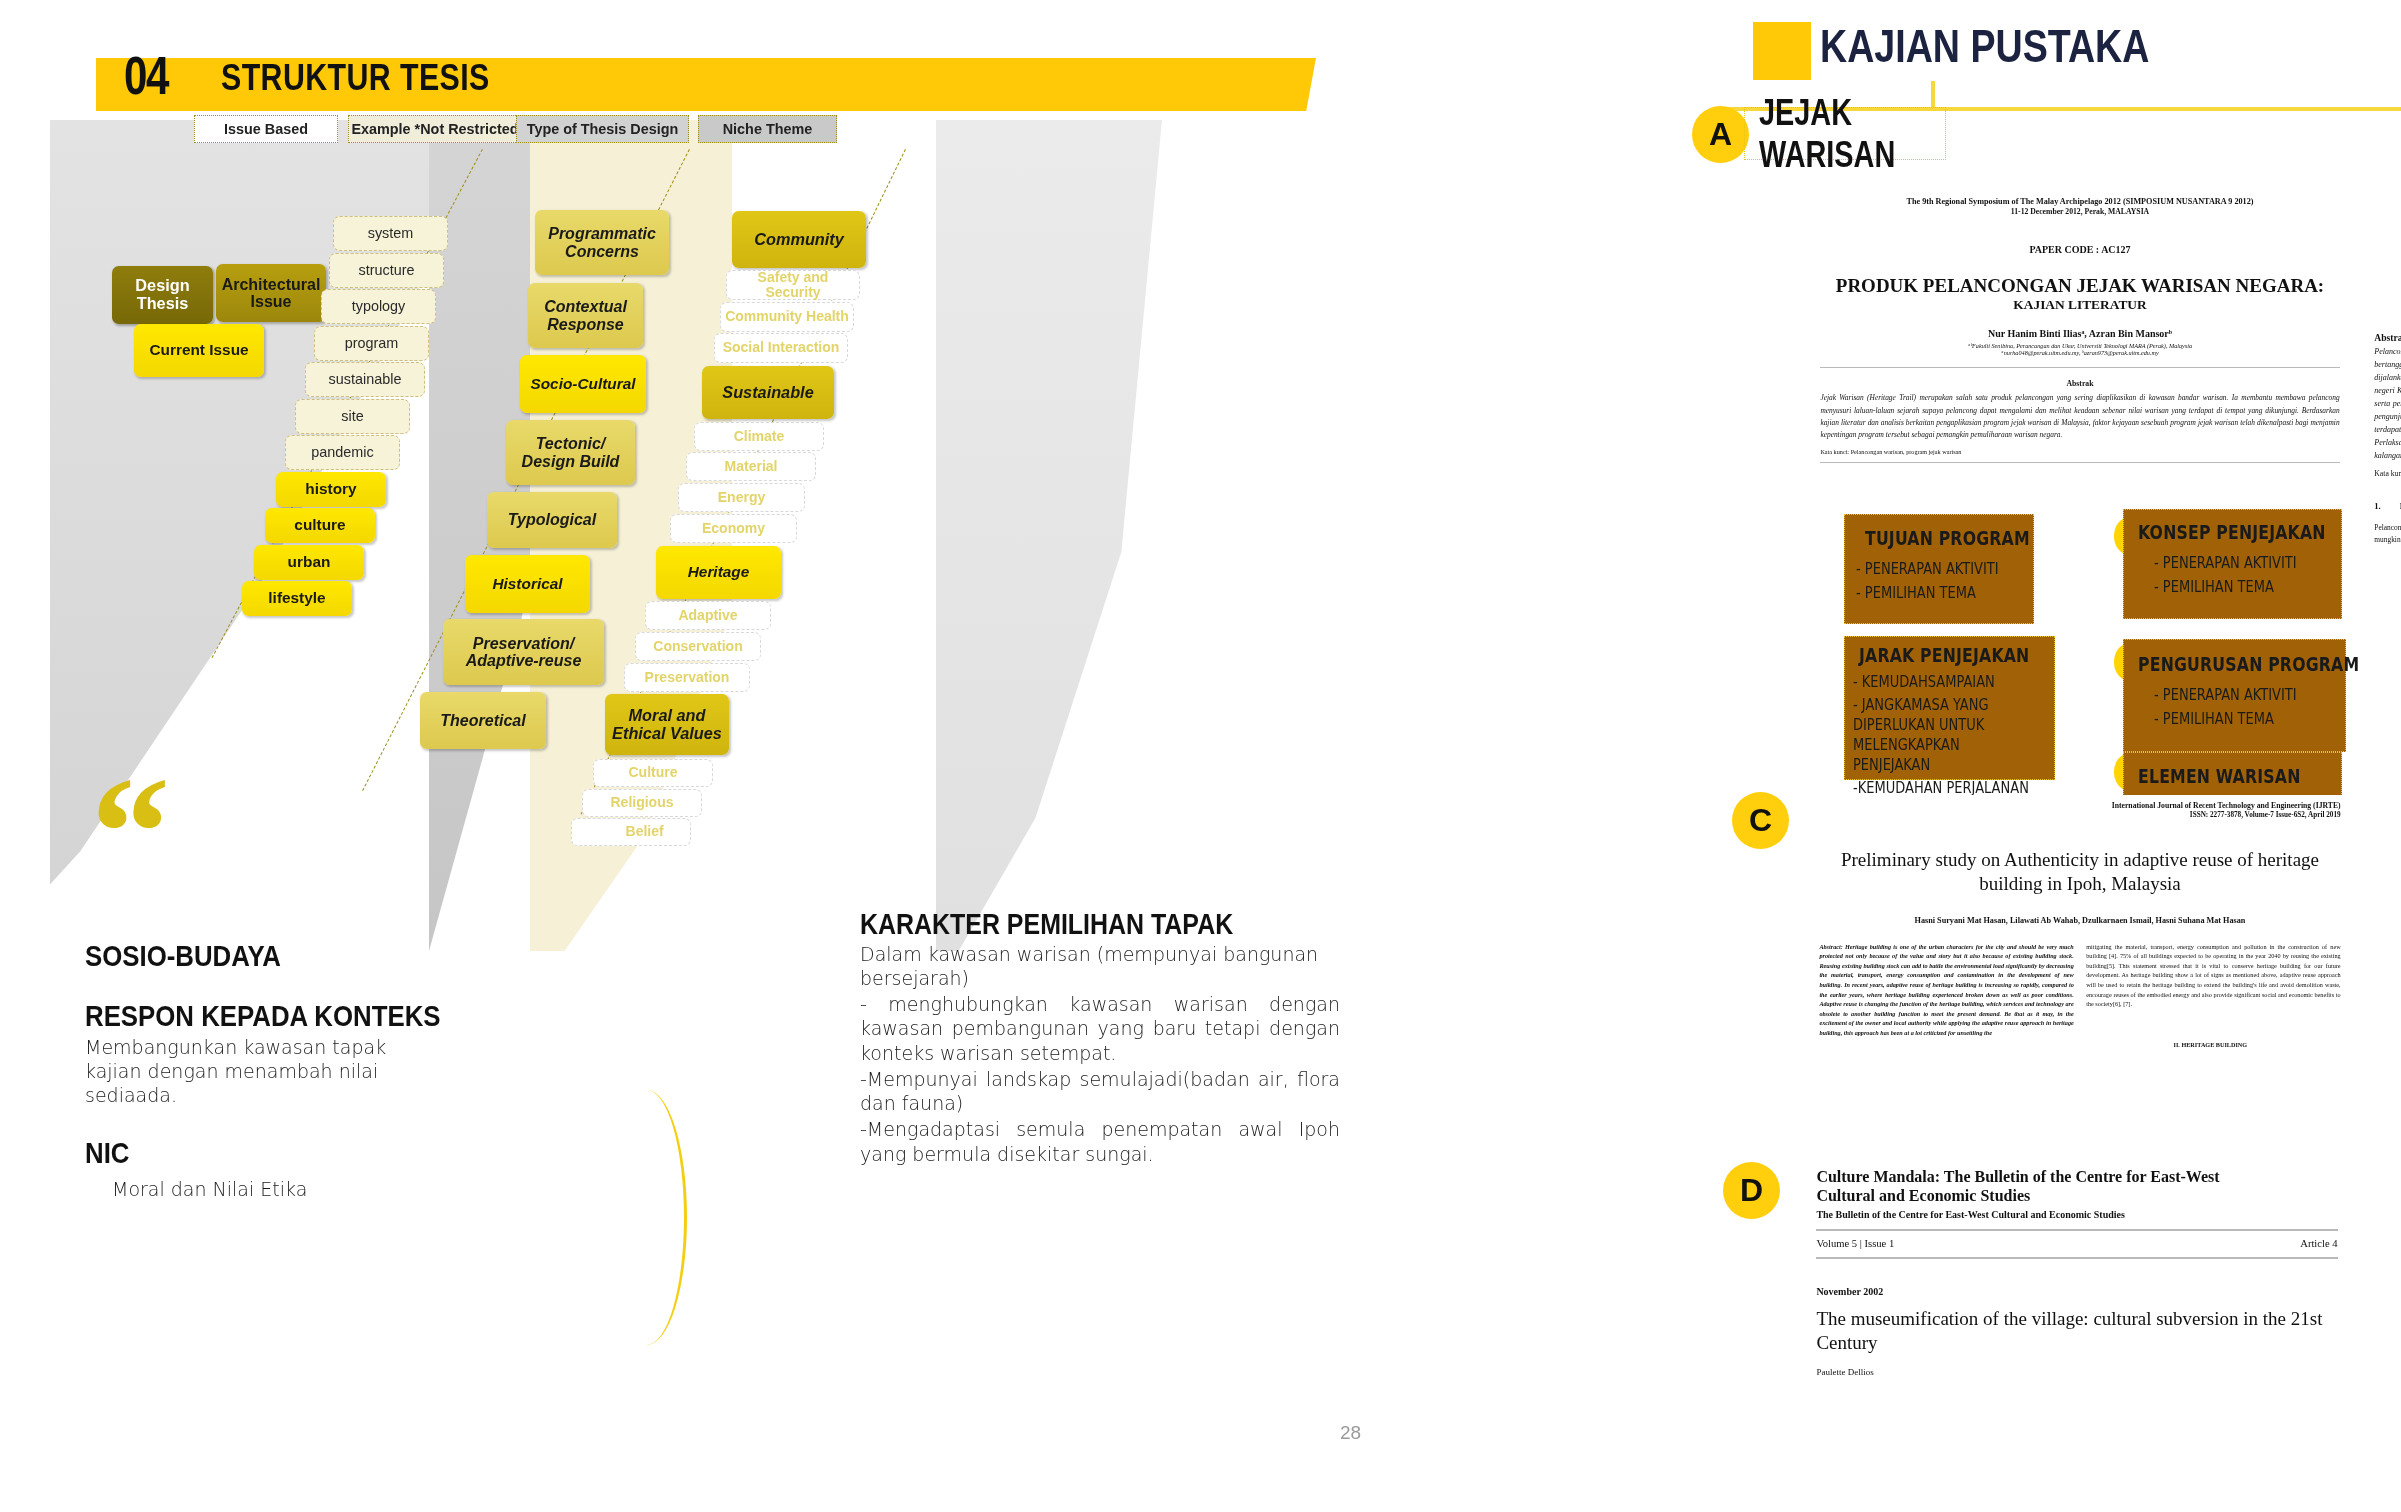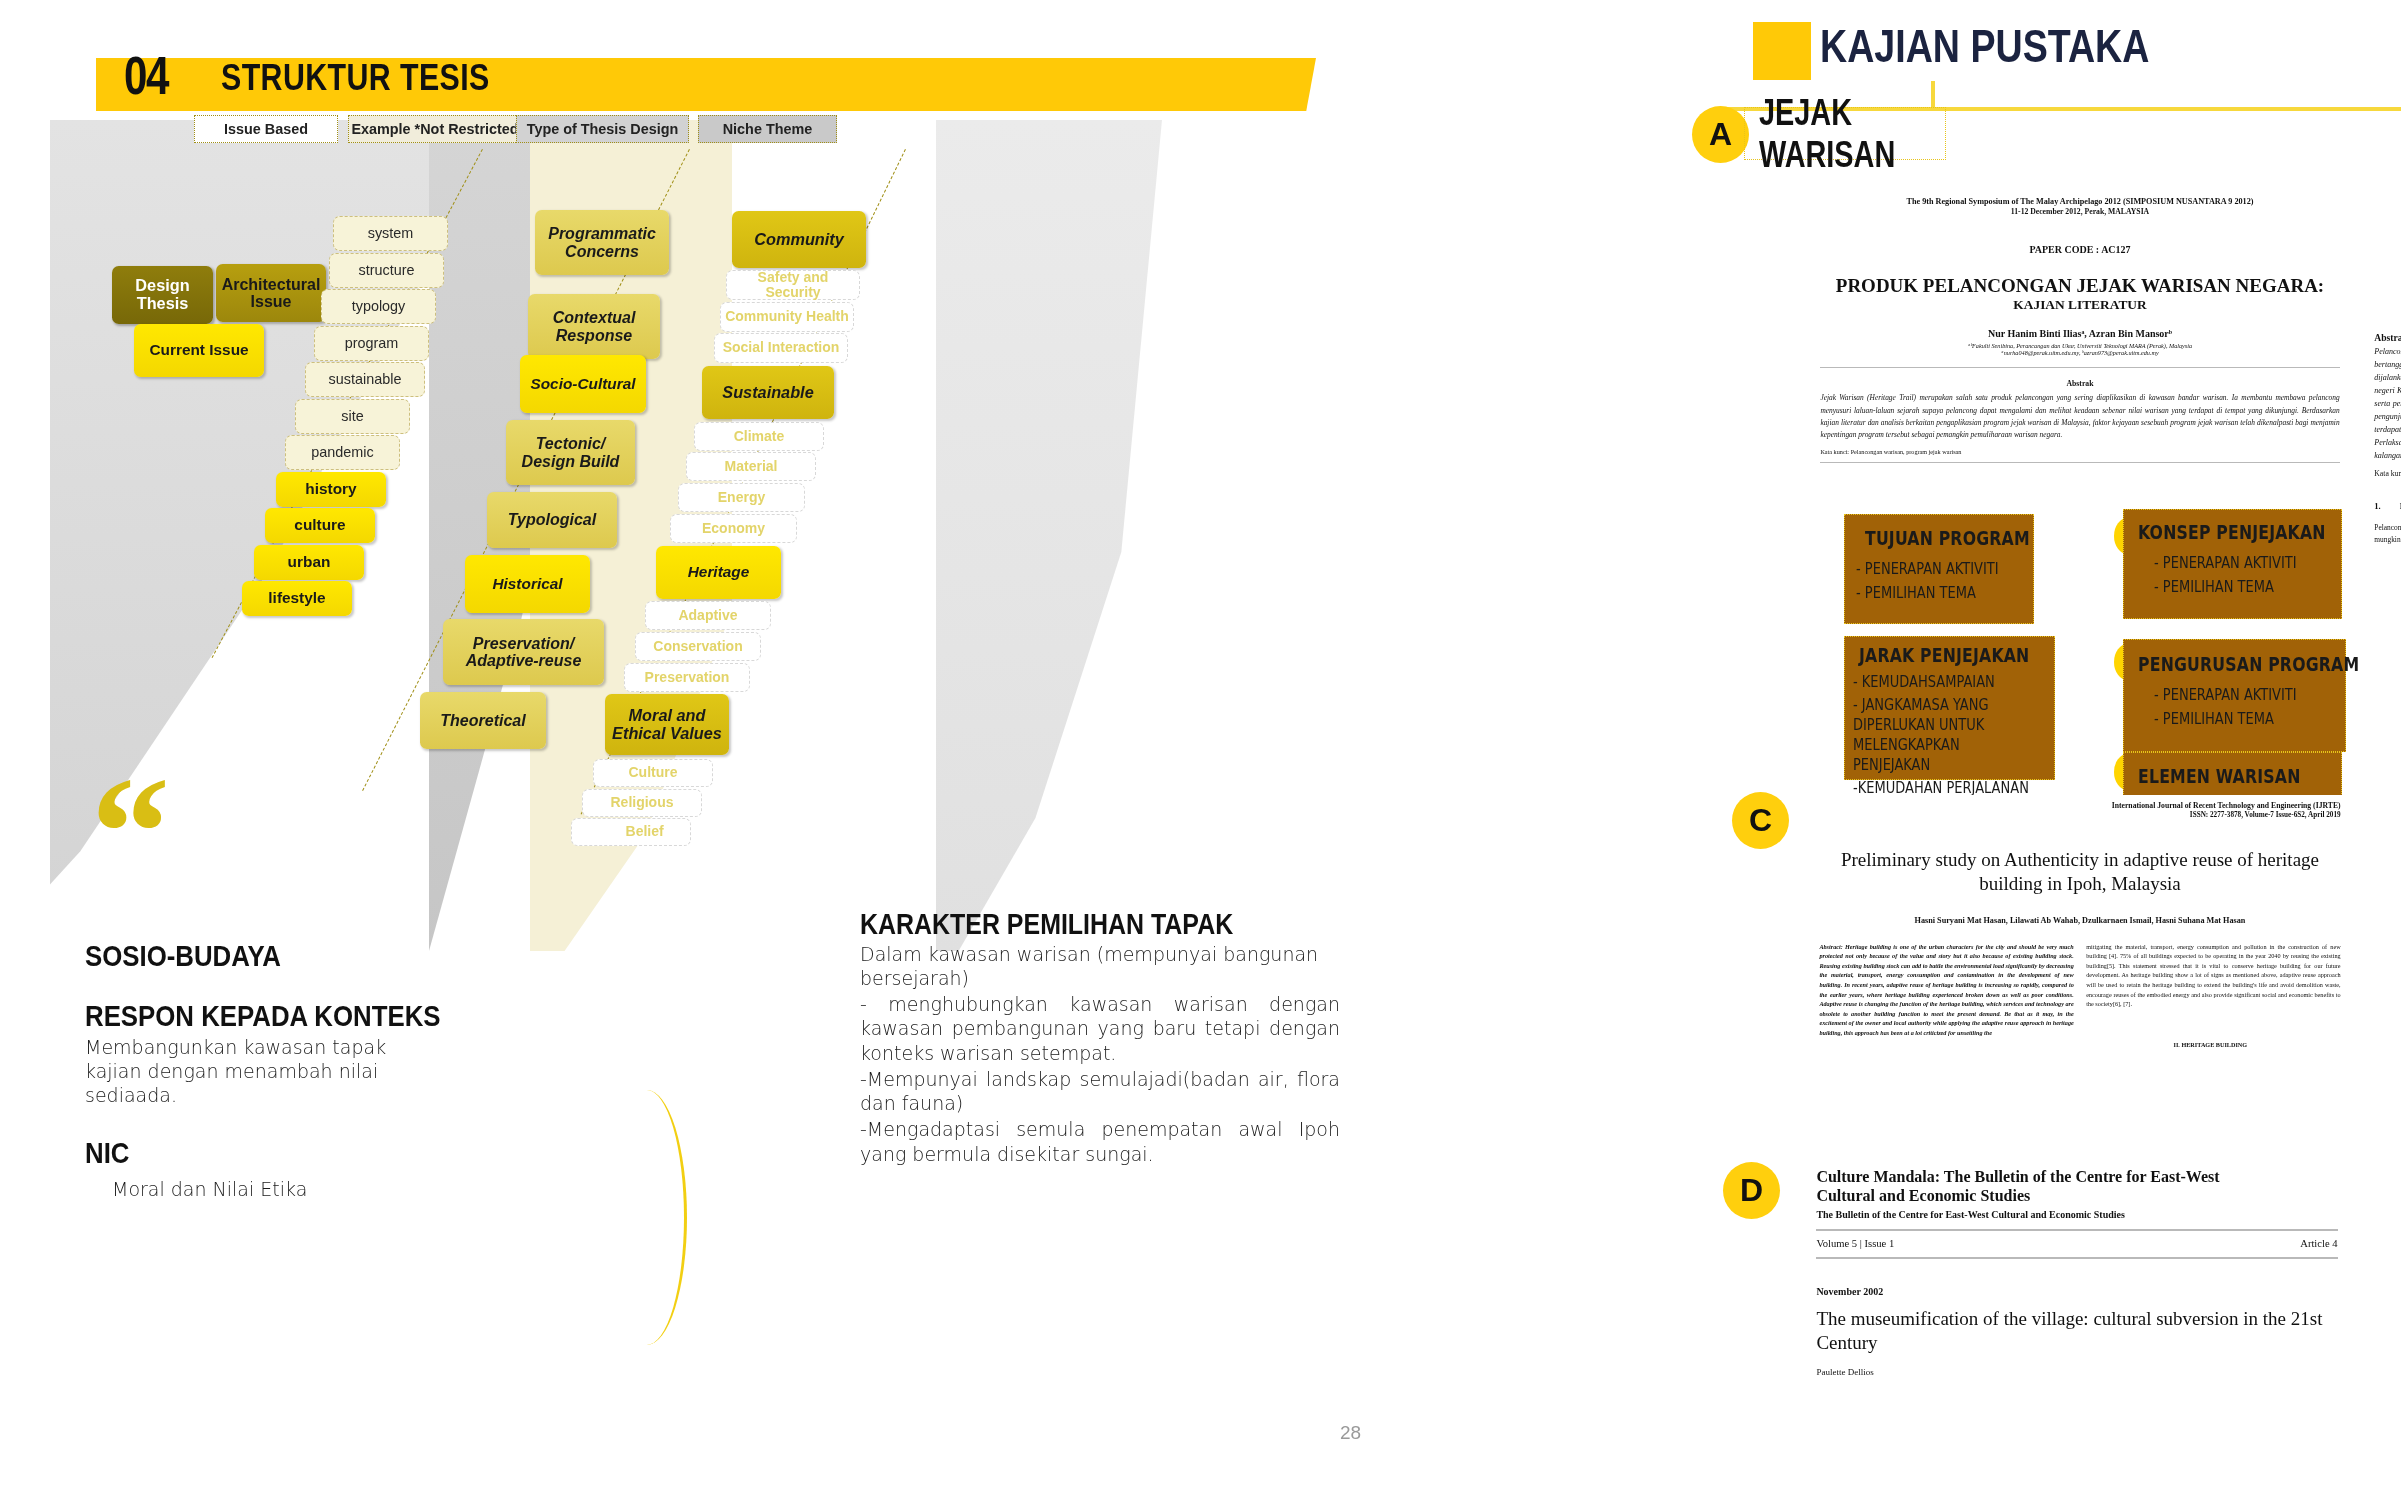--- a/index.html
+++ b/index.html
@@ -151,21 +151,21 @@
       <div class="node n-pale" style="left:264px; top:206px; width:115px; height:35px;">program</div>
       <div class="node n-pale" style="left:255px; top:242px; width:120px; height:35px;">sustainable</div>
       <div class="node n-pale" style="left:245px; top:279px; width:115px; height:35px;">site</div>
       <div class="node n-pale" style="left:235px; top:315px; width:115px; height:35px;">pandemic</div>
       <div class="node n-bright" style="left:226px; top:352px; width:110px; height:35px;">history</div>
       <div class="node n-bright" style="left:215px; top:388px; width:110px; height:35px;">culture</div>
       <div class="node n-bright" style="left:204px; top:425px; width:110px; height:35px;">urban</div>
       <div class="node n-bright" style="left:192px; top:461px; width:110px; height:35px;">lifestyle</div>
 
       <div class="node n-mid" style="left:485px; top:90px; width:134px; height:65px;">Programmatic Concerns</div>
-      <div class="node n-mid" style="left:478px;  top:174px; width:132px; height:65px;font-style:italic;">Contextual Response</div>
+      <div class="node n-mid" style="left:478px;  top:163px; width:115px; height:65px;font-style:italic;">Contextual Response</div>
       <div class="node n-bright n-italic" style="left:470px; top:235px; width:126px; height:58px;">Socio-Cultural</div>
       <div class="node n-mid" style="left:456px;  top:300px; width:129px; height:65px;">Tectonic/ Design Build</div>
       <div class="node n-mid" style="left:437px;  top:372px; width:130px; height:56px;">Typological</div>
       <div class="node n-bright n-italic" style="left:415px; top:435px; width:125px; height:58px;">Historical</div>
       <div class="node n-mid" style="left:393px;  top:499px; width:161px; height:66px;">Preservation/ Adaptive-reuse</div>
       <div class="node n-mid" style="left:370px;  top:572px; width:126px; height:57px;">Theoretical</div>
 
       <div class="node n-gold" style="left:682px; top:91px; width:134px; height:57px;">Community</div>
       <div class="node n-ghost" style="left:676px; top:150px; width:134px; height:30px;">Safety and Security</div>
       <div class="node n-ghost" style="left:670px; top:182px; width:134px; height:30px;">Community Health</div>

